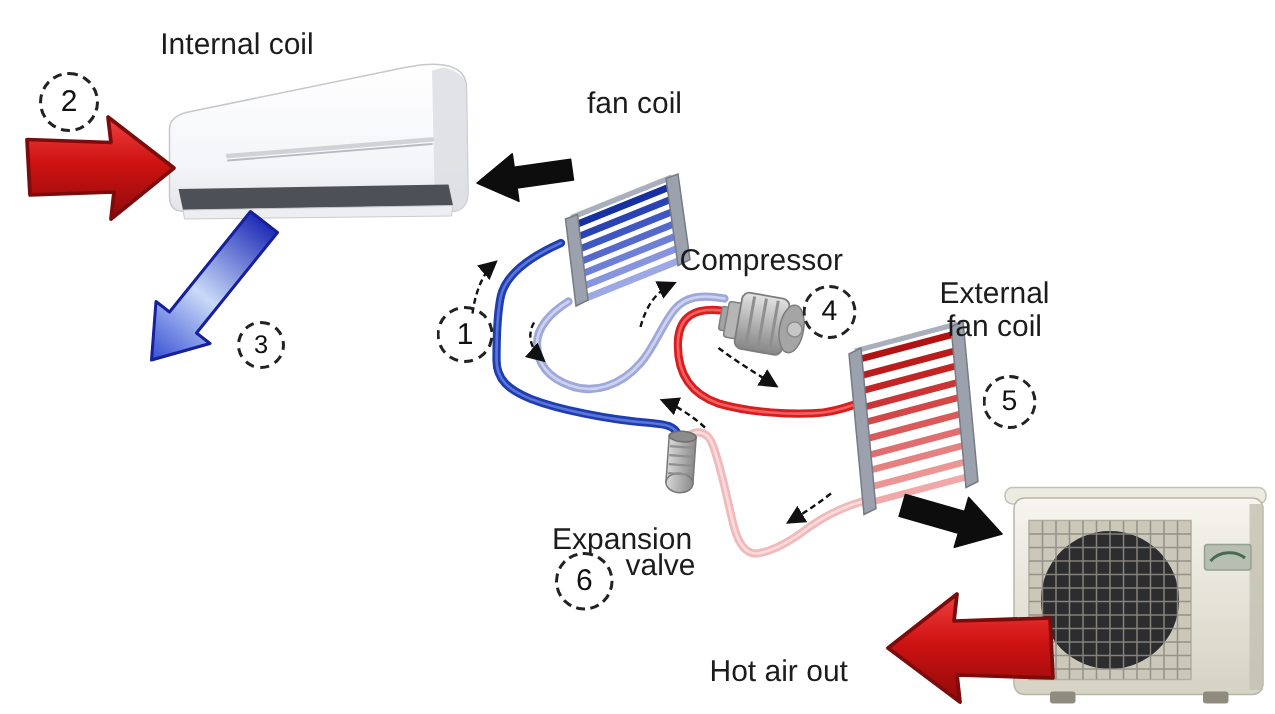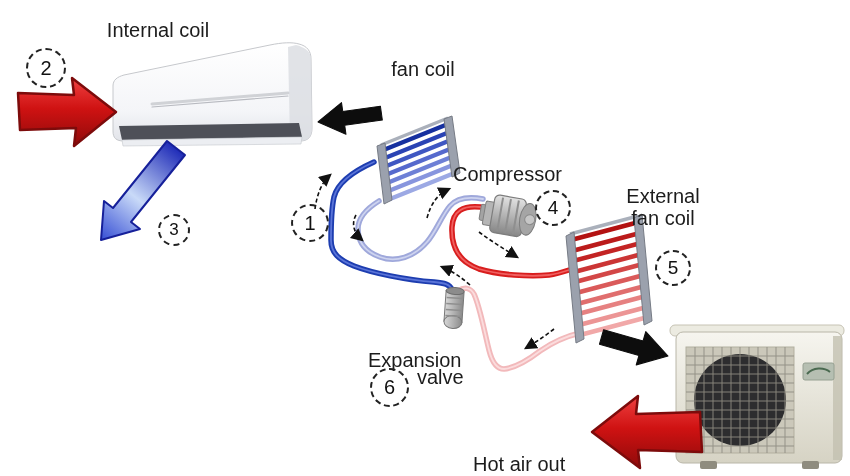--- a/index.html
+++ b/index.html
@@ -182,21 +182,21 @@
 <div class="lbl center" style="left:363px;top:58px;width:120px;">
   <div>fan coil</div>
 </div>
 <div class="lbl" style="left:453px;top:163px;">Compressor</div>
 <div class="lbl center" style="left:604px;top:185px;width:118px;">
   <div>External</div>
   <div>fan coil</div>
 </div>
 <div class="lbl" style="left:368px;top:333px;margin-top:16px;">Expansion</div>
 <div class="lbl" style="left:417px;top:366px;">valve</div>
-<div class="lbl" style="left:473px;top:453px;">Hot air out</div>
+<div class="lbl" style="left:473px;top:437px;">Hot air out</div>
 
 <div class="stepnum" style="left:291px;top:204px;width:34px;height:34px;">1</div>
 <div class="stepnum" style="left:26px;top:48px;width:36px;height:36px;">2</div>
 <div class="stepnum" style="left:158px;top:214px;width:28px;height:28px;font-size:17px;">3</div>
 <div class="stepnum" style="left:535px;top:190px;width:32px;height:32px;font-size:19px;">4</div>
 <div class="stepnum" style="left:655px;top:250px;width:32px;height:32px;font-size:19px;">5</div>
 <div class="stepnum" style="left:370px;top:368px;width:35px;height:35px;">6</div>
 
 </div>
 

